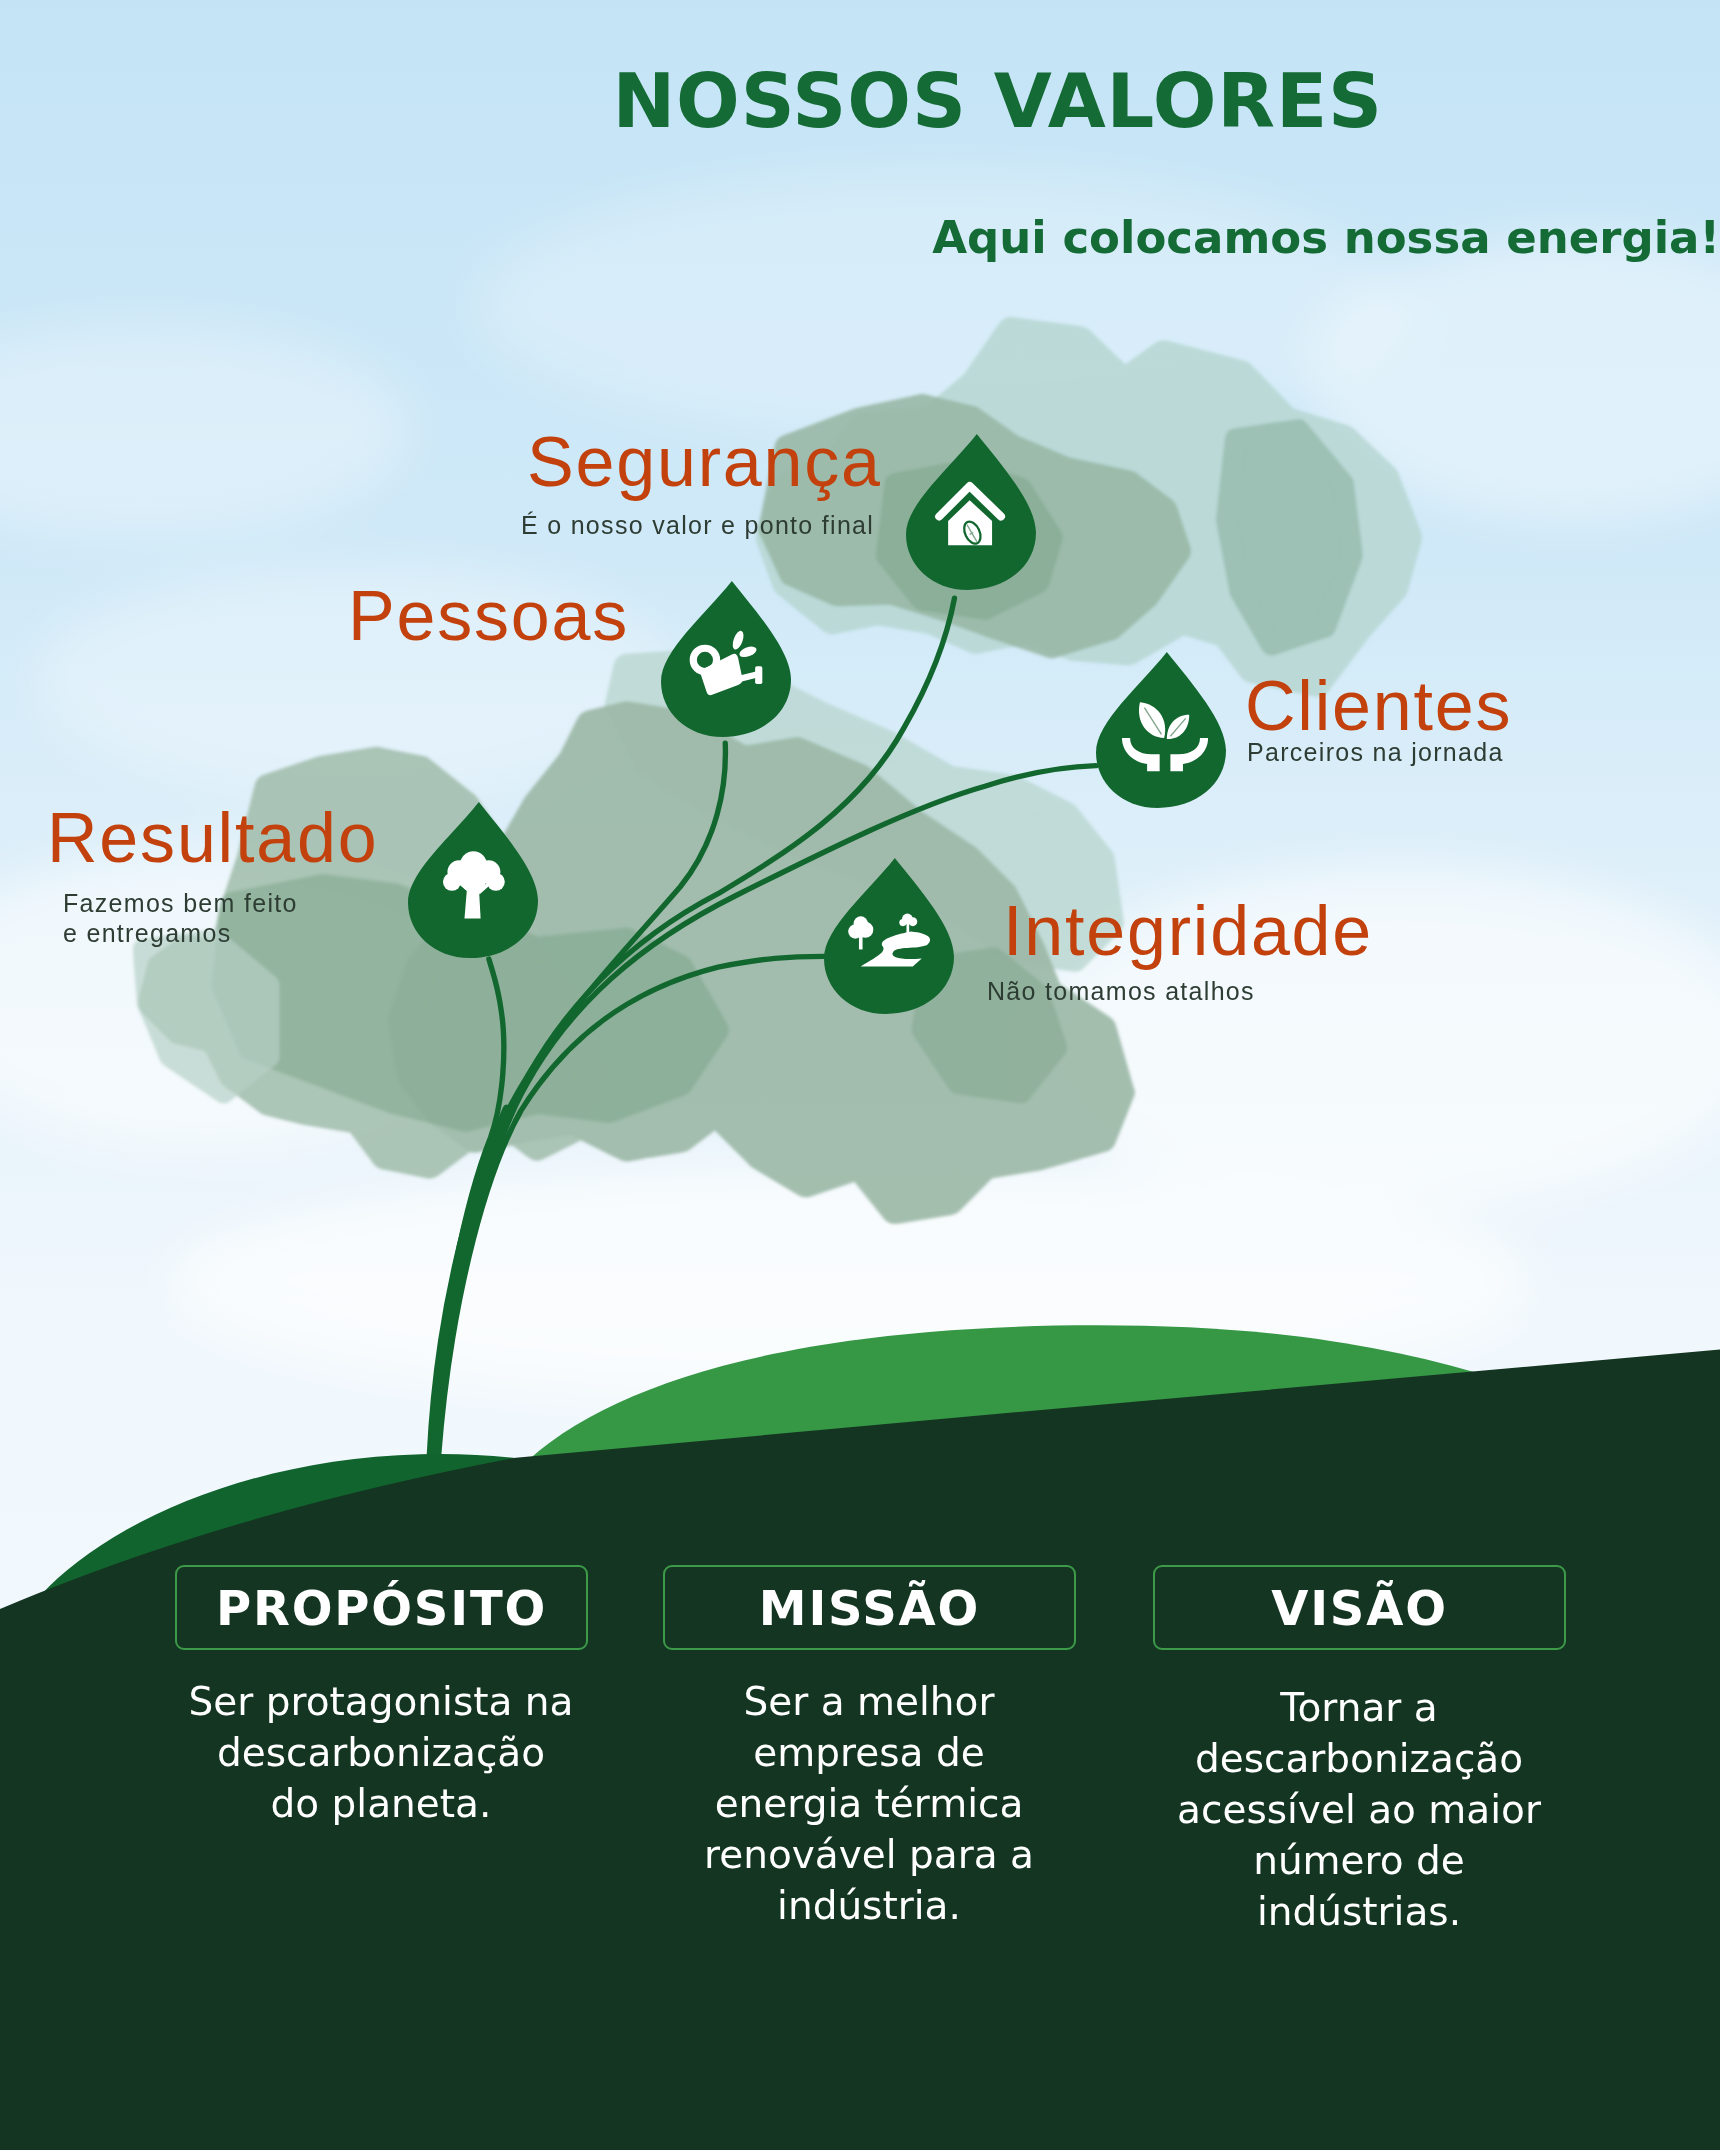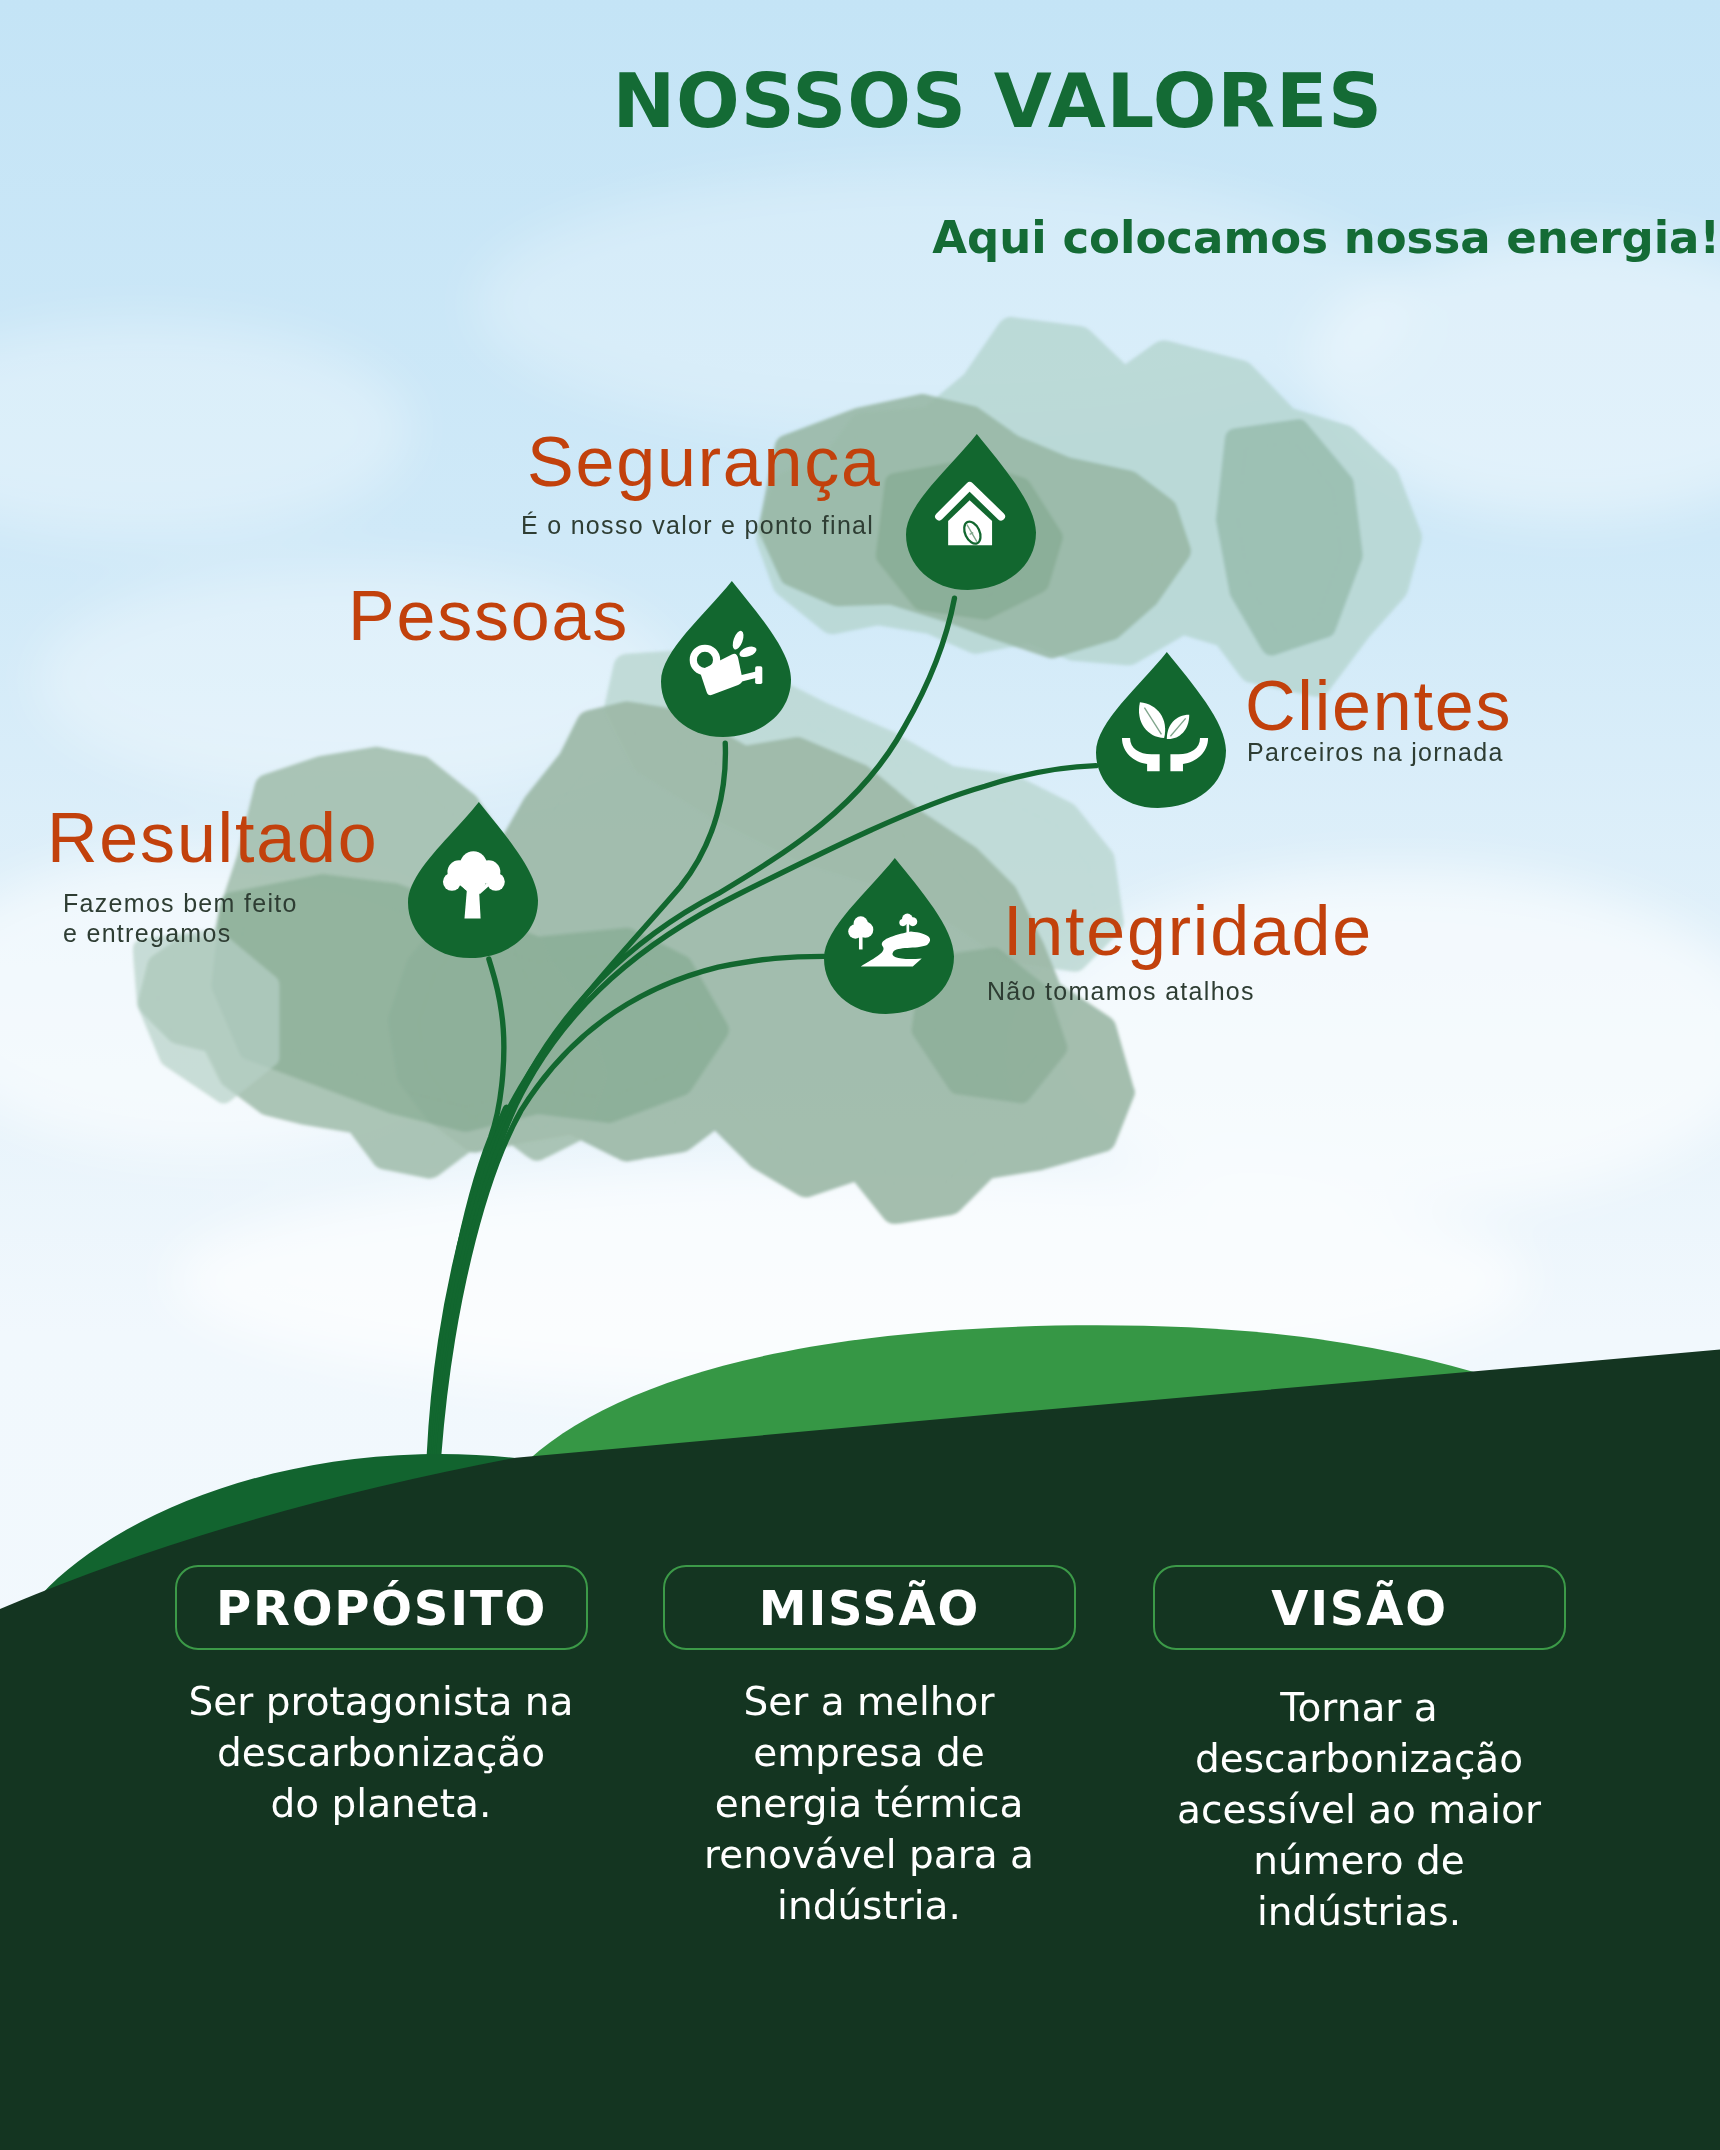--- a/index.html
+++ b/index.html
@@ -26,21 +26,21 @@
     position: absolute; font-family: "Liberation Sans", sans-serif; font-size: 25px; line-height: 30px;
     color: #2e3d33; letter-spacing: 1.3px; white-space: nowrap;
   }
   .value-desc span { display: block; }
 
   .leaf { position: absolute; width: 132px; height: 156px; cursor: pointer; }
   .leaf svg { display: block; }
 
   .pillar-box {
     position: absolute; top: 1565px; height: 85px; box-sizing: border-box;
-    border: 2.7px solid #3c9a48; border-radius: 23px;
+    border: 2.7px solid #3c9a48; border-radius: 9px;
     display: flex; align-items: center; justify-content: center;
     font-family: "DejaVu Sans", sans-serif; font-weight: bold; font-size: 48px; letter-spacing: 1.8px;
     color: #ffffff; white-space: nowrap;
   }
   .pillar-body {
     position: absolute; width: 502px; text-align: center;
     font-family: "DejaVu Sans", sans-serif; font-size: 39px; line-height: 51px; color: #ffffff;
   }
   .pillar-body span { display: block; white-space: nowrap; }
 </style>

